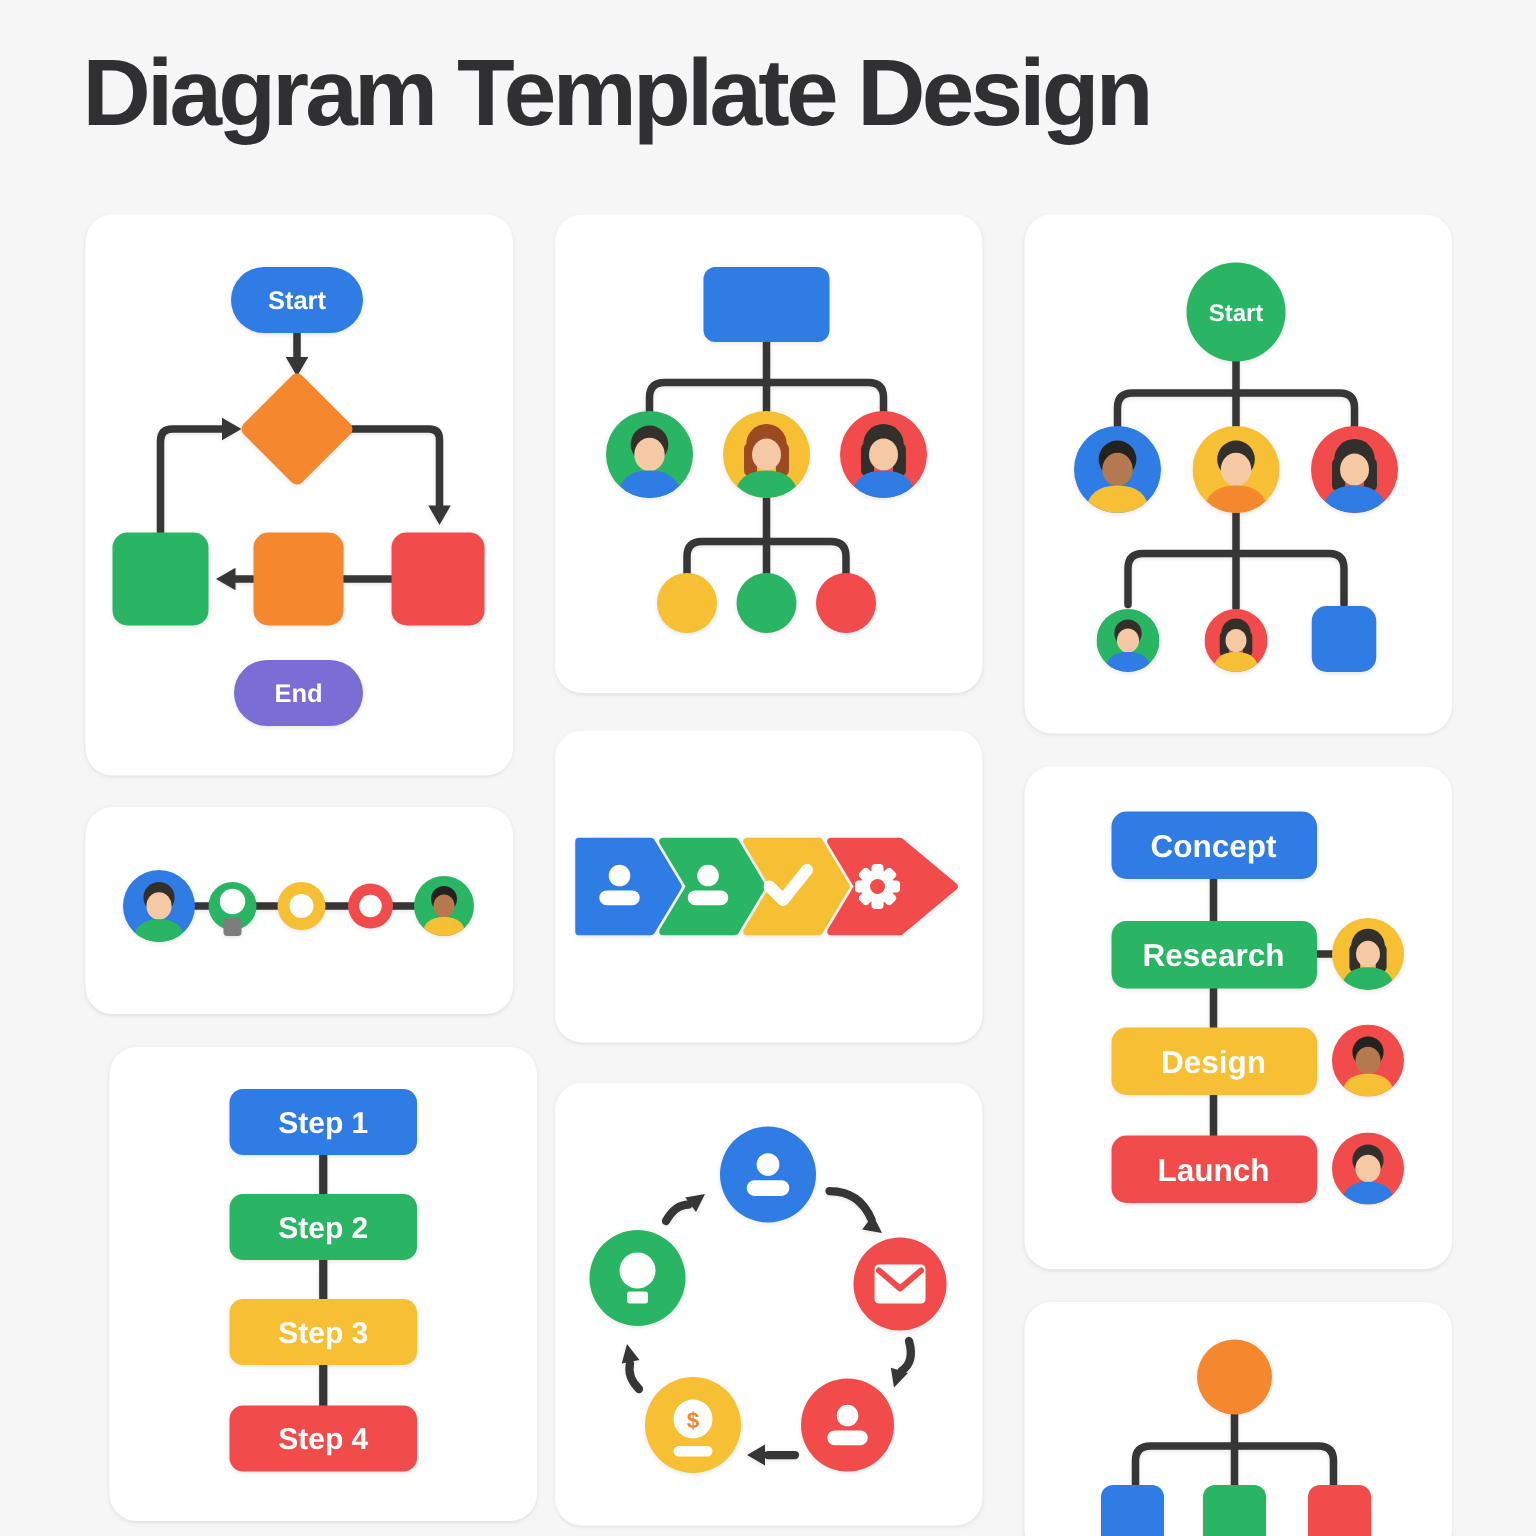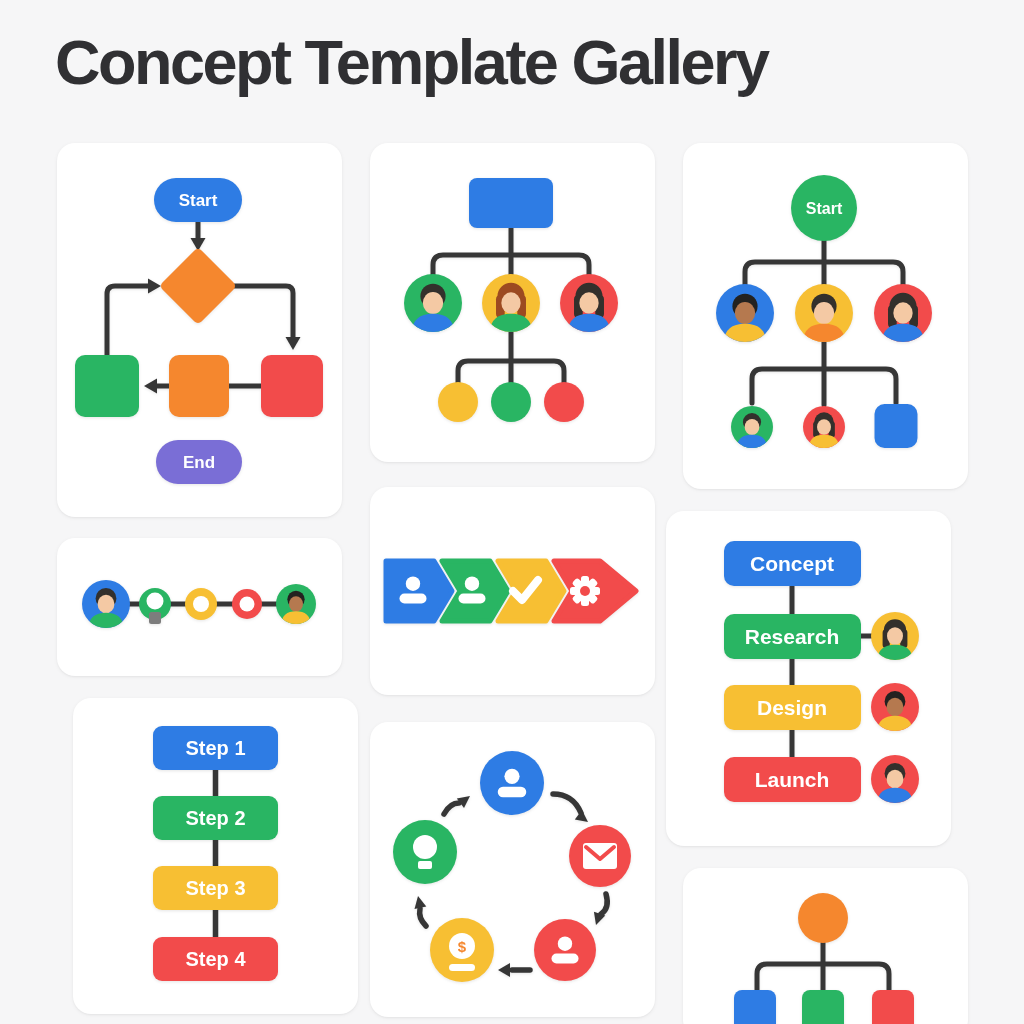--- a/index.html
+++ b/index.html
@@ -55,21 +55,21 @@
           <path d="M8,62 Q8,41 30,41 Q52,41 52,62 Z" fill="var(--av-shirt)"></path>
         </g>
       </symbol>
       <symbol id="icon-person" viewBox="0 0 40 40">
         <circle cx="20" cy="13" r="8" fill="#fff"></circle>
         <rect x="5" y="24" width="30" height="11" rx="5.5" fill="#fff"></rect>
       </symbol>
     </defs>
   </svg>
 
-  <h1 class="title">Concept Template Gallery</h1>
+  <h1 class="title">Diagram Template Design</h1>
 
   <div class="card" style="left:57px;top:143px;width:285px;height:374px">
     <svg viewBox="0 0 285 374">
       <g class="conn" stroke-width="5">
         <path d="M141,79 V96"></path>
         <path d="M177,143 H229 Q236,143 236,150 V195"></path>
         <path d="M50,212 V151 Q50,143 58,143 H91"></path>
         <path d="M204,243 H100"></path>
       </g>
       <g class="ah">
@@ -166,21 +166,21 @@
           <rect x="211" y="89" width="8" height="30" rx="2.5" transform="rotate(45 215 104)"></rect>
           <rect x="211" y="89" width="8" height="30" rx="2.5" transform="rotate(90 215 104)"></rect>
           <rect x="211" y="89" width="8" height="30" rx="2.5" transform="rotate(135 215 104)"></rect>
           <circle cx="215" cy="104" r="11"></circle>
         </g>
         <circle cx="215" cy="104" r="5" fill="var(--red)"></circle>
       </g>
     </svg>
   </div>
 
-  <div class="card" style="left:666px;top:511px;width:285px;height:335px">
+  <div class="card" style="left:683px;top:511px;width:285px;height:335px">
     <svg viewBox="0 0 285 335">
       <g class="conn" stroke-width="5">
         <path d="M126,75 V103"></path>
         <path d="M126,148 V174"></path>
         <path d="M126,219 V246"></path>
         <path d="M195,125 H206"></path>
       </g>
       <rect x="58" y="30" width="137" height="45" rx="10" fill="var(--blue)"></rect>
       <text x="126" y="60" font-size="21">Concept</text>
       <rect x="58" y="103" width="137" height="45" rx="10" fill="var(--green)"></rect>

